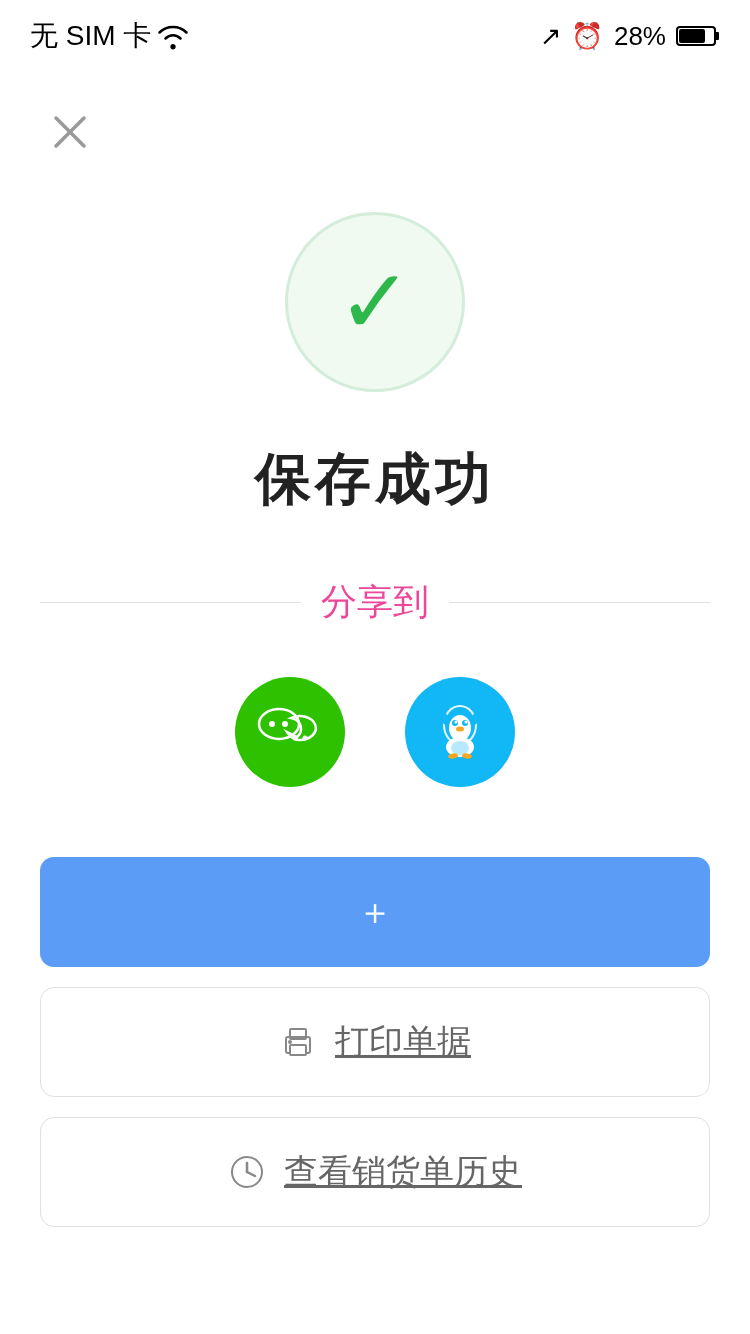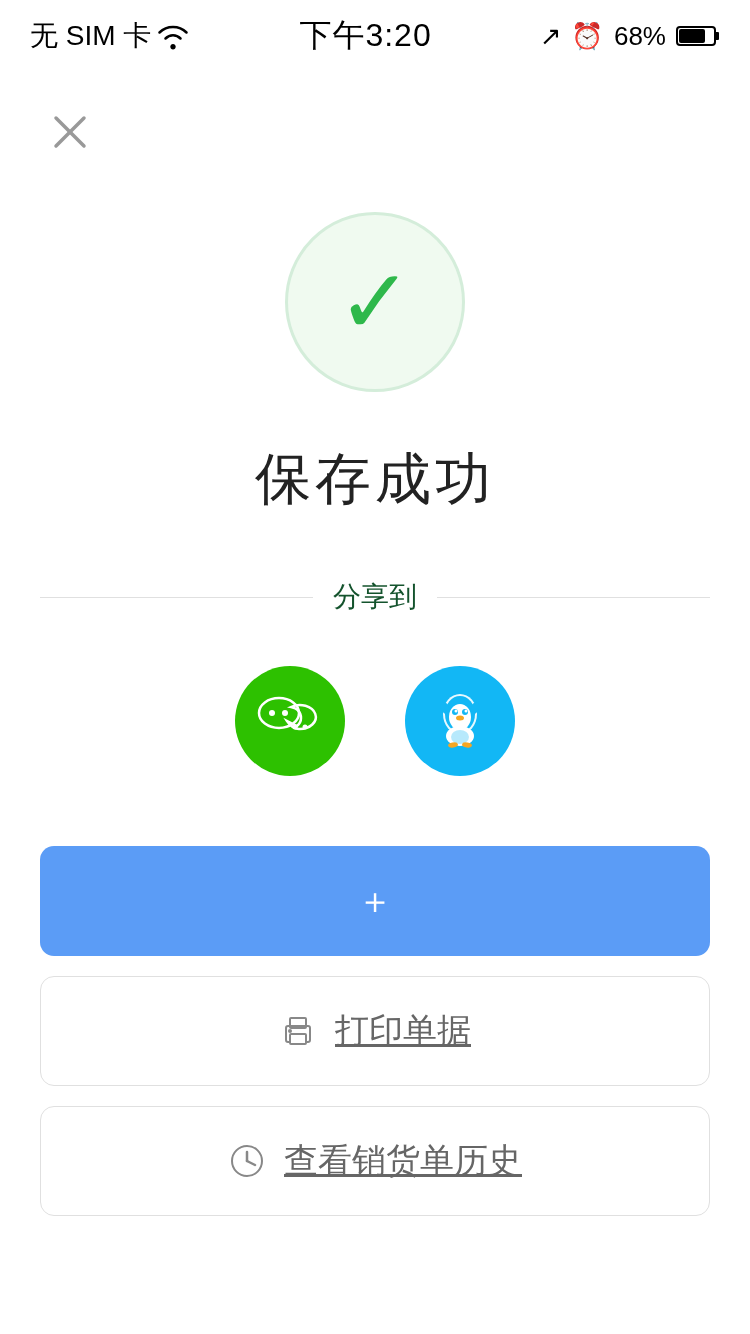--- a/index.html
+++ b/index.html
@@ -92,21 +92,21 @@
 
     .checkmark {
       font-size: 90px;
       color: #2eb84b;
       line-height: 1;
     }
 
     
     .success-title {
       font-size: 56px;
-      font-weight: 400;
+      font-weight: 700;
       color: #222;
       margin-bottom: 60px;
       letter-spacing: 4px;
     }
 
     
     .share-divider {
       width: 100%;
       display: flex;
       align-items: center;
@@ -114,22 +114,22 @@
       margin-bottom: 50px;
     }
 
     .divider-line {
       flex: 1;
       height: 1px;
       background: #e0e0e0;
     }
 
     .divider-label {
-      font-size: 28px;
-      color: #14532d;
+      font-size: 36px;
+      color: #ec4899;
       white-space: nowrap;
     }
 
     
     .share-icons {
       display: flex;
       align-items: center;
       gap: 60px;
       margin-bottom: 70px;
     }
@@ -196,25 +196,24 @@
 
 <div class="status-bar">
   <div class="status-left">
     <span>无 SIM 卡</span>
     <svg width="36" height="28" viewBox="0 0 36 28" fill="none">
       <path d="M18 22c1.5 0 2.7 1.2 2.7 2.7S19.5 27.4 18 27.4s-2.7-1.2-2.7-2.7S16.5 22 18 22z" fill="#000"></path>
       <path d="M10.5 16.5c2-2 4.7-3.2 7.5-3.2s5.5 1.2 7.5 3.2" stroke="#000" stroke-width="2.5" stroke-linecap="round" fill="none"></path>
       <path d="M4.5 10.5C8 7 12.8 5 18 5s10 2 13.5 5.5" stroke="#000" stroke-width="2.5" stroke-linecap="round" fill="none"></path>
     </svg>
   </div>
-  <div class="status-center">下午3:20</div>
   <div class="status-right">
     <span>↗</span>
     <span>⏰</span>
-    <span>68%</span>
+    <span>28%</span>
     <svg width="44" height="24" viewBox="0 0 44 24">
       <rect x="1" y="3" width="38" height="18" rx="3" ry="3" stroke="#000" stroke-width="2" fill="none"></rect>
       <rect x="39" y="8" width="4" height="8" rx="1" fill="#000"></rect>
       <rect x="3" y="5" width="26" height="14" rx="2" fill="#000"></rect>
     </svg>
   </div>
 </div>
 
 <div class="main-content">
 

